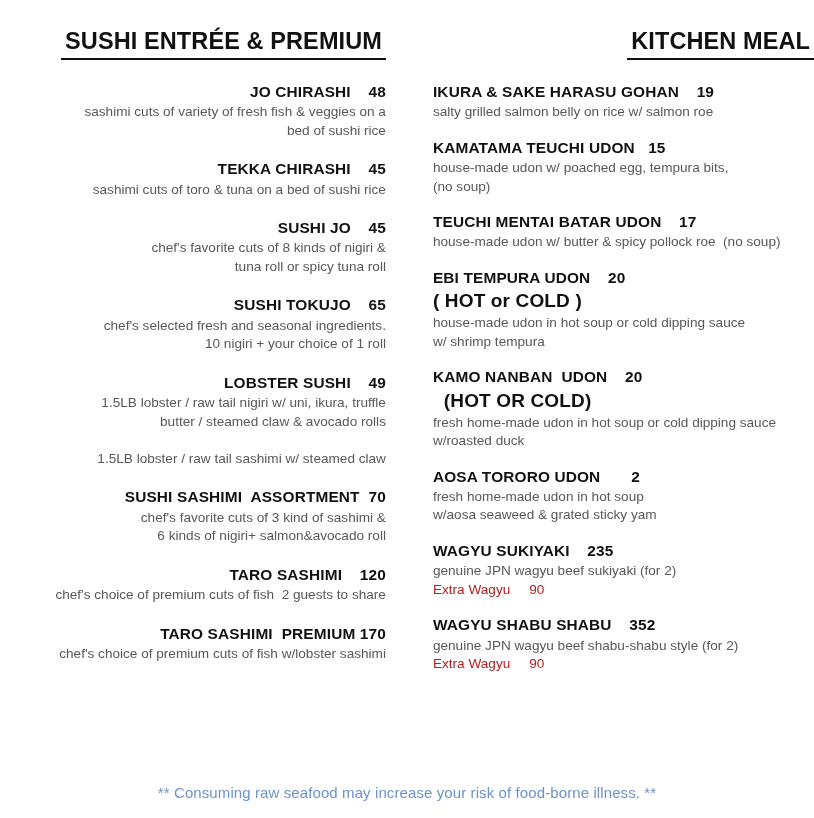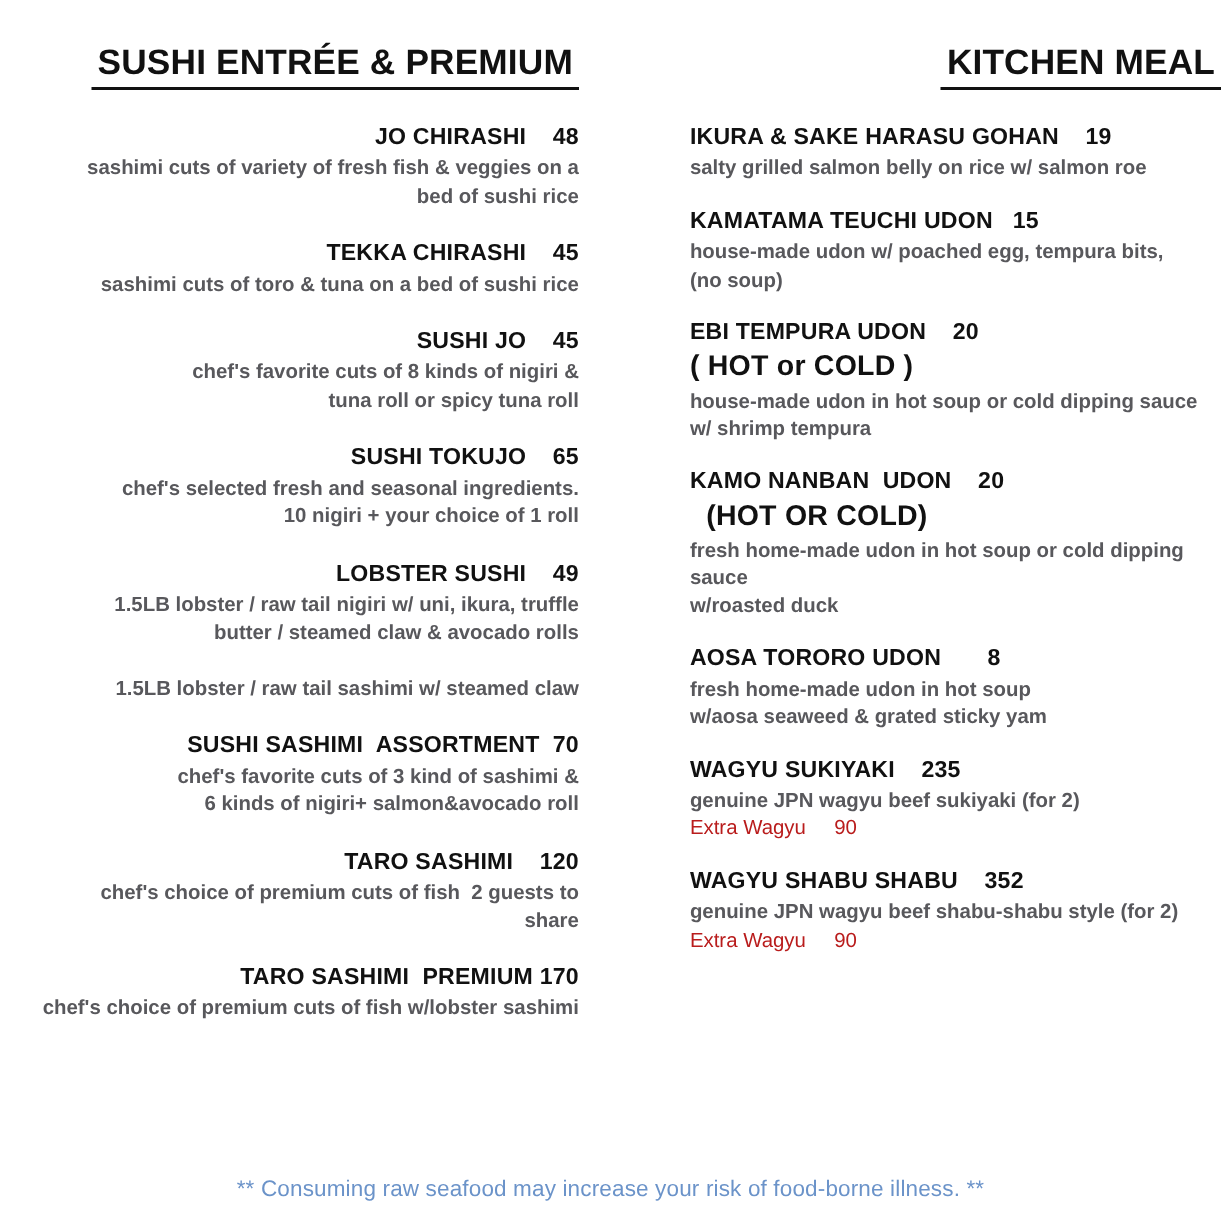--- a/index.html
+++ b/index.html
@@ -57,41 +57,40 @@
   .col-left .section-header {
     text-align: right;
     padding-right: 0px;
   }
   .col-right .section-header {
     text-align: right;
     padding-left: 0px;
   }
   .item {
     margin-bottom: 17px;
-    padding-left: 27px;
   }
   .item-title {
     font-size: 15.4px;
     font-weight: bold;
     color: #111111;
     letter-spacing: 0.15px;
     line-height: 1.32;
     white-space: pre-wrap;
   }
   .item-sub {
     font-size: 19px;
     font-weight: bold;
     color: #111111;
     letter-spacing: 0.15px;
     line-height: 1.32;
     white-space: pre-wrap;
   }
   .item-desc {
     font-size: 13.6px;
-    font-weight: bold;
+    font-weight: normal;
     color: #58585c;
     line-height: 1.36;
     margin-top: 1px;
     white-space: pre-wrap;
   }
   .item-extra {
     font-size: 13.6px;
     font-weight: normal;
     color: #b91c1c;
     line-height: 1.36;
@@ -182,37 +181,41 @@
         <div class="item-title">IKURA &amp; SAKE HARASU GOHAN    19</div>
         <div class="item-desc">salty grilled salmon belly on rice w/ salmon roe</div>
       </div>
 
       <div class="item">
         <div class="item-title">KAMATAMA TEUCHI UDON   15</div>
         <div class="item-desc">house-made udon w/ poached egg, tempura bits,
 (no soup)</div>
       </div>
 
+      <div class="item">
+        <div class="item-title">TEUCHI MENTAI BATAR UDON    17</div>
+        <div class="item-desc">house-made udon w/ butter &amp; spicy pollock roe  (no soup)</div>
+      </div>
 
       <div class="item">
         <div class="item-title">EBI TEMPURA UDON    20</div>
         <div class="item-sub">( HOT or COLD )</div>
         <div class="item-desc">house-made udon in hot soup or cold dipping sauce
 w/ shrimp tempura</div>
       </div>
 
       <div class="item">
         <div class="item-title">KAMO NANBAN  UDON    20</div>
         <div class="item-sub">  (HOT OR COLD)</div>
         <div class="item-desc">fresh home-made udon in hot soup or cold dipping sauce
 w/roasted duck</div>
       </div>
 
       <div class="item">
-        <div class="item-title">AOSA TORORO UDON       8</div>
+        <div class="item-title">AOSA TORORO UDON       2</div>
         <div class="item-desc">fresh home-made udon in hot soup
 w/aosa seaweed &amp; grated sticky yam</div>
       </div>
 
       <div class="item">
         <div class="item-title">WAGYU SUKIYAKI    235</div>
         <div class="item-desc">genuine JPN wagyu beef sukiyaki (for 2)</div>
         <div class="item-extra">Extra Wagyu     90</div>
       </div>
 

